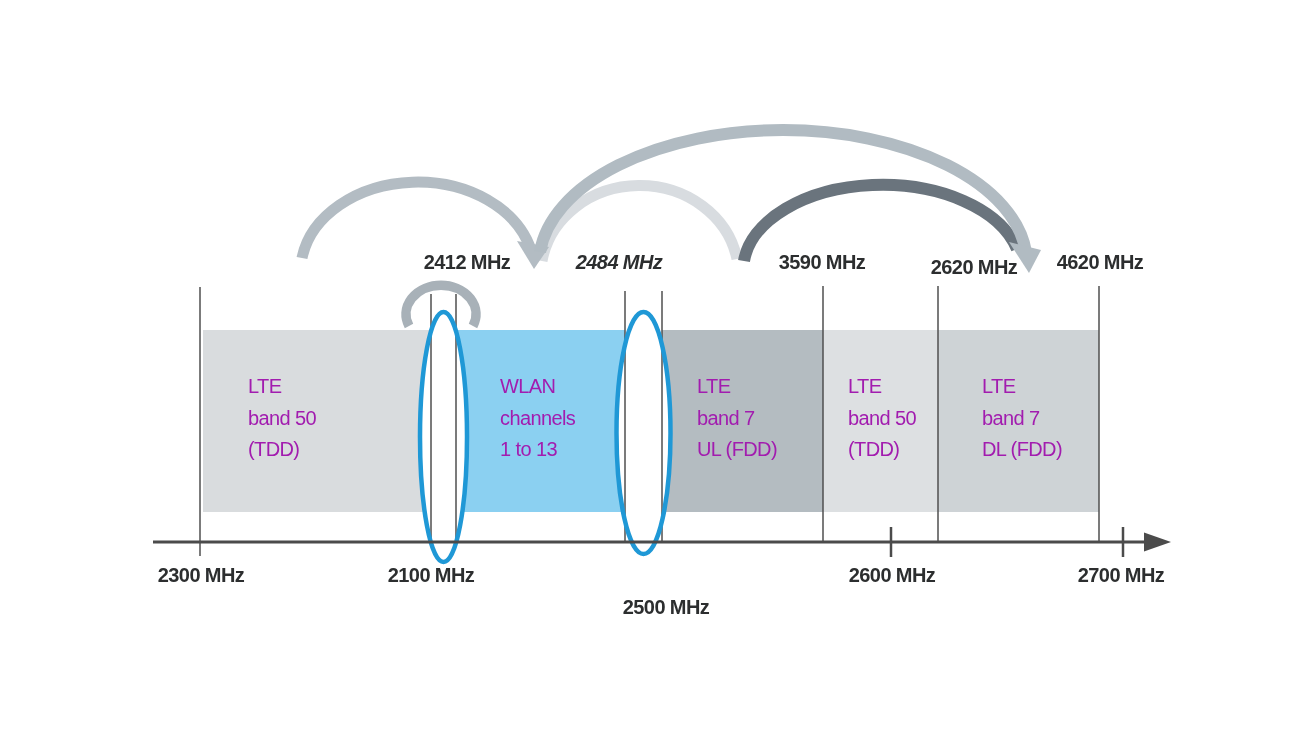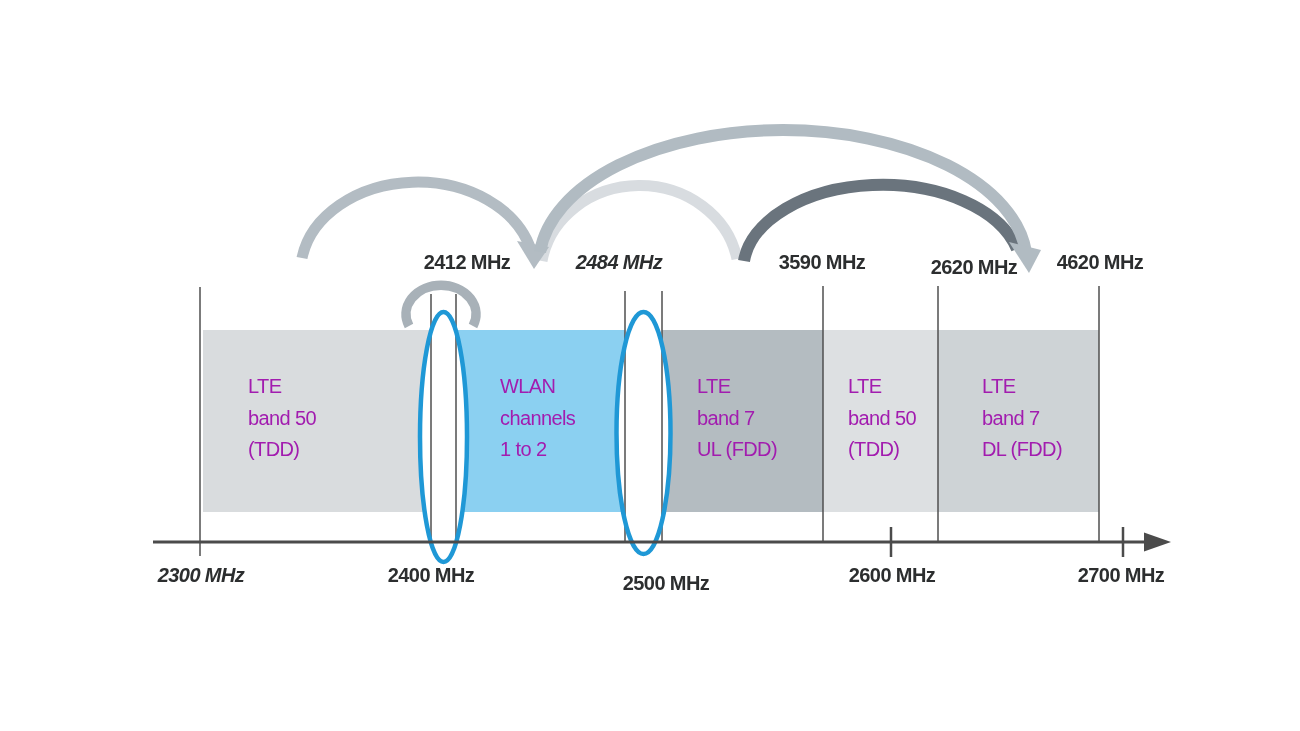--- a/index.html
+++ b/index.html
@@ -68,35 +68,35 @@
     </g>
     <polygon points="1144,532.5 1171,542 1144,551.5" fill="#4b4b4b"></polygon>
   </svg>
 
   <div class="freq-label" style="left:467px; top:251px;">2412 MHz</div>
   <div class="freq-label" style="left:619px; top:251px;font-style:italic;">2484 MHz</div>
   <div class="freq-label" style="left:822px; top:251px;">3590 MHz</div>
   <div class="freq-label" style="left:938px; top:256px;margin-left:36px;">2620 MHz</div>
   <div class="freq-label" style="left:1100px; top:251px;">4620 MHz</div>
 
-  <div class="freq-label" style="left:201px; top:564px;font-style:italic;">2300 MHz</div>
-  <div class="freq-label" style="left:431px; top:564px;">2400 MHz</div>
-  <div class="freq-label" style="left:666px; top:572px;">2500 MHz</div>
+  <div class="freq-label" style="left:201px; top:564px;">2300 MHz</div>
+  <div class="freq-label" style="left:431px; top:564px;">2100 MHz</div>
+  <div class="freq-label" style="left:666px; top:596px;">2500 MHz</div>
   <div class="freq-label" style="left:892px; top:564px;">2600 MHz</div>
   <div class="freq-label" style="left:1121px; top:564px;">2700 MHz</div>
 
   <div class="band-text" style="left:248px;">
     <div>LTE</div>
     <div>band 50</div>
     <div>(TDD)</div>
   </div>
   <div class="band-text" style="left:500px;">
     <div>WLAN</div>
     <div>channels</div>
-    <div>1 to 2</div>
+    <div>1 to 13</div>
   </div>
   <div class="band-text" style="left:697px;">
     <div>LTE</div>
     <div>band 7</div>
     <div>UL (FDD)</div>
   </div>
   <div class="band-text" style="left:848px;">
     <div>LTE</div>
     <div>band 50</div>
     <div>(TDD)</div>

